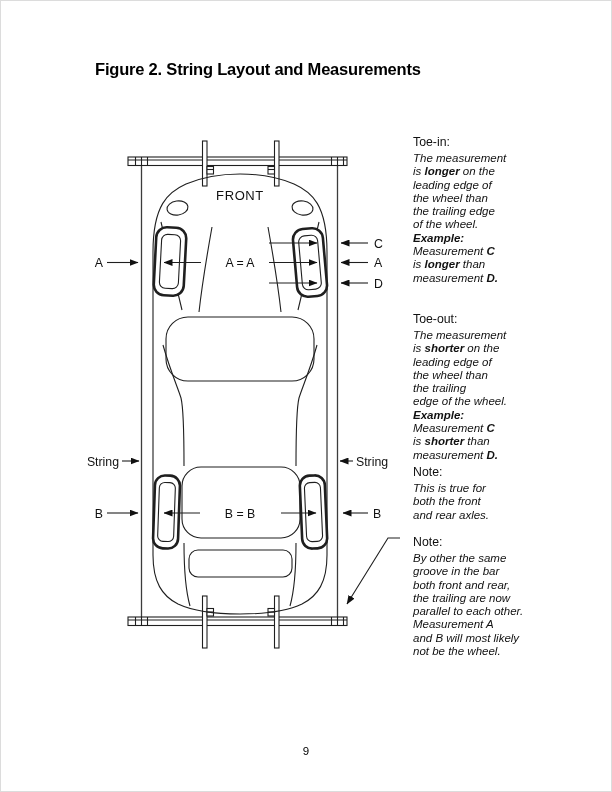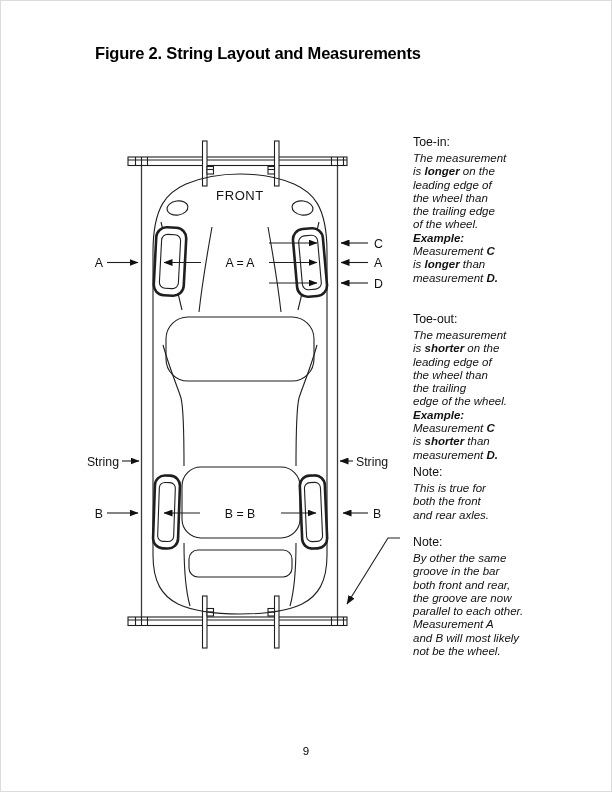--- a/index.html
+++ b/index.html
@@ -2,21 +2,21 @@
 <html><head>
 <meta charset="utf-8">
 <style>
   html,body{margin:0;padding:0;}
   body{
     width:612px;height:792px;position:relative;background:#ffffff;
     font-family:"Liberation Sans",sans-serif;color:#000;overflow:hidden;
   }
   .page-border{position:absolute;inset:0;border:1px solid #dcdcdc;pointer-events:none;}
   .doc-title{
-    position:absolute;left:95px;top:44px;font-size:16.5px;font-weight:bold;
+    position:absolute;left:95px;top:60px;font-size:16.5px;font-weight:bold;
     letter-spacing:-0.2px;white-space:nowrap;
   }
   svg.diagram{position:absolute;left:0;top:0;}
   svg text{font-family:"Liberation Sans",sans-serif;fill:#111;stroke:none;}
   .dl{font-size:12.3px;}
   .dlf{font-size:13px;letter-spacing:0.6px;}
   .tb{position:absolute;left:413px;width:165px;font-size:11.5px;line-height:13.3px;color:#111;}
   .tb .h{font-size:12.3px;font-weight:normal;line-height:14px;margin-bottom:3px;}
   .ln{white-space:nowrap;font-style:italic;}
   .page-num{position:absolute;left:0;right:0;top:745px;text-align:center;font-size:11.5px;}
@@ -183,20 +183,20 @@
   <div class="ln">This is true for</div>
   <div class="ln">both the front</div>
   <div class="ln">and rear axles.</div>
 </div>
 
 <div class="tb" style="top:535px">
   <div class="h">Note:</div>
   <div class="ln">By other the same</div>
   <div class="ln">groove in the bar</div>
   <div class="ln">both front and rear,</div>
-  <div class="ln">the groove are now</div>
+  <div class="ln">the trailing are now</div>
   <div class="ln">parallel to each other.</div>
   <div class="ln">Measurement A</div>
   <div class="ln">and B will most likely</div>
   <div class="ln">not be the wheel.</div>
 </div>
 
 <div class="page-num">9</div>
 
 </body></html>

